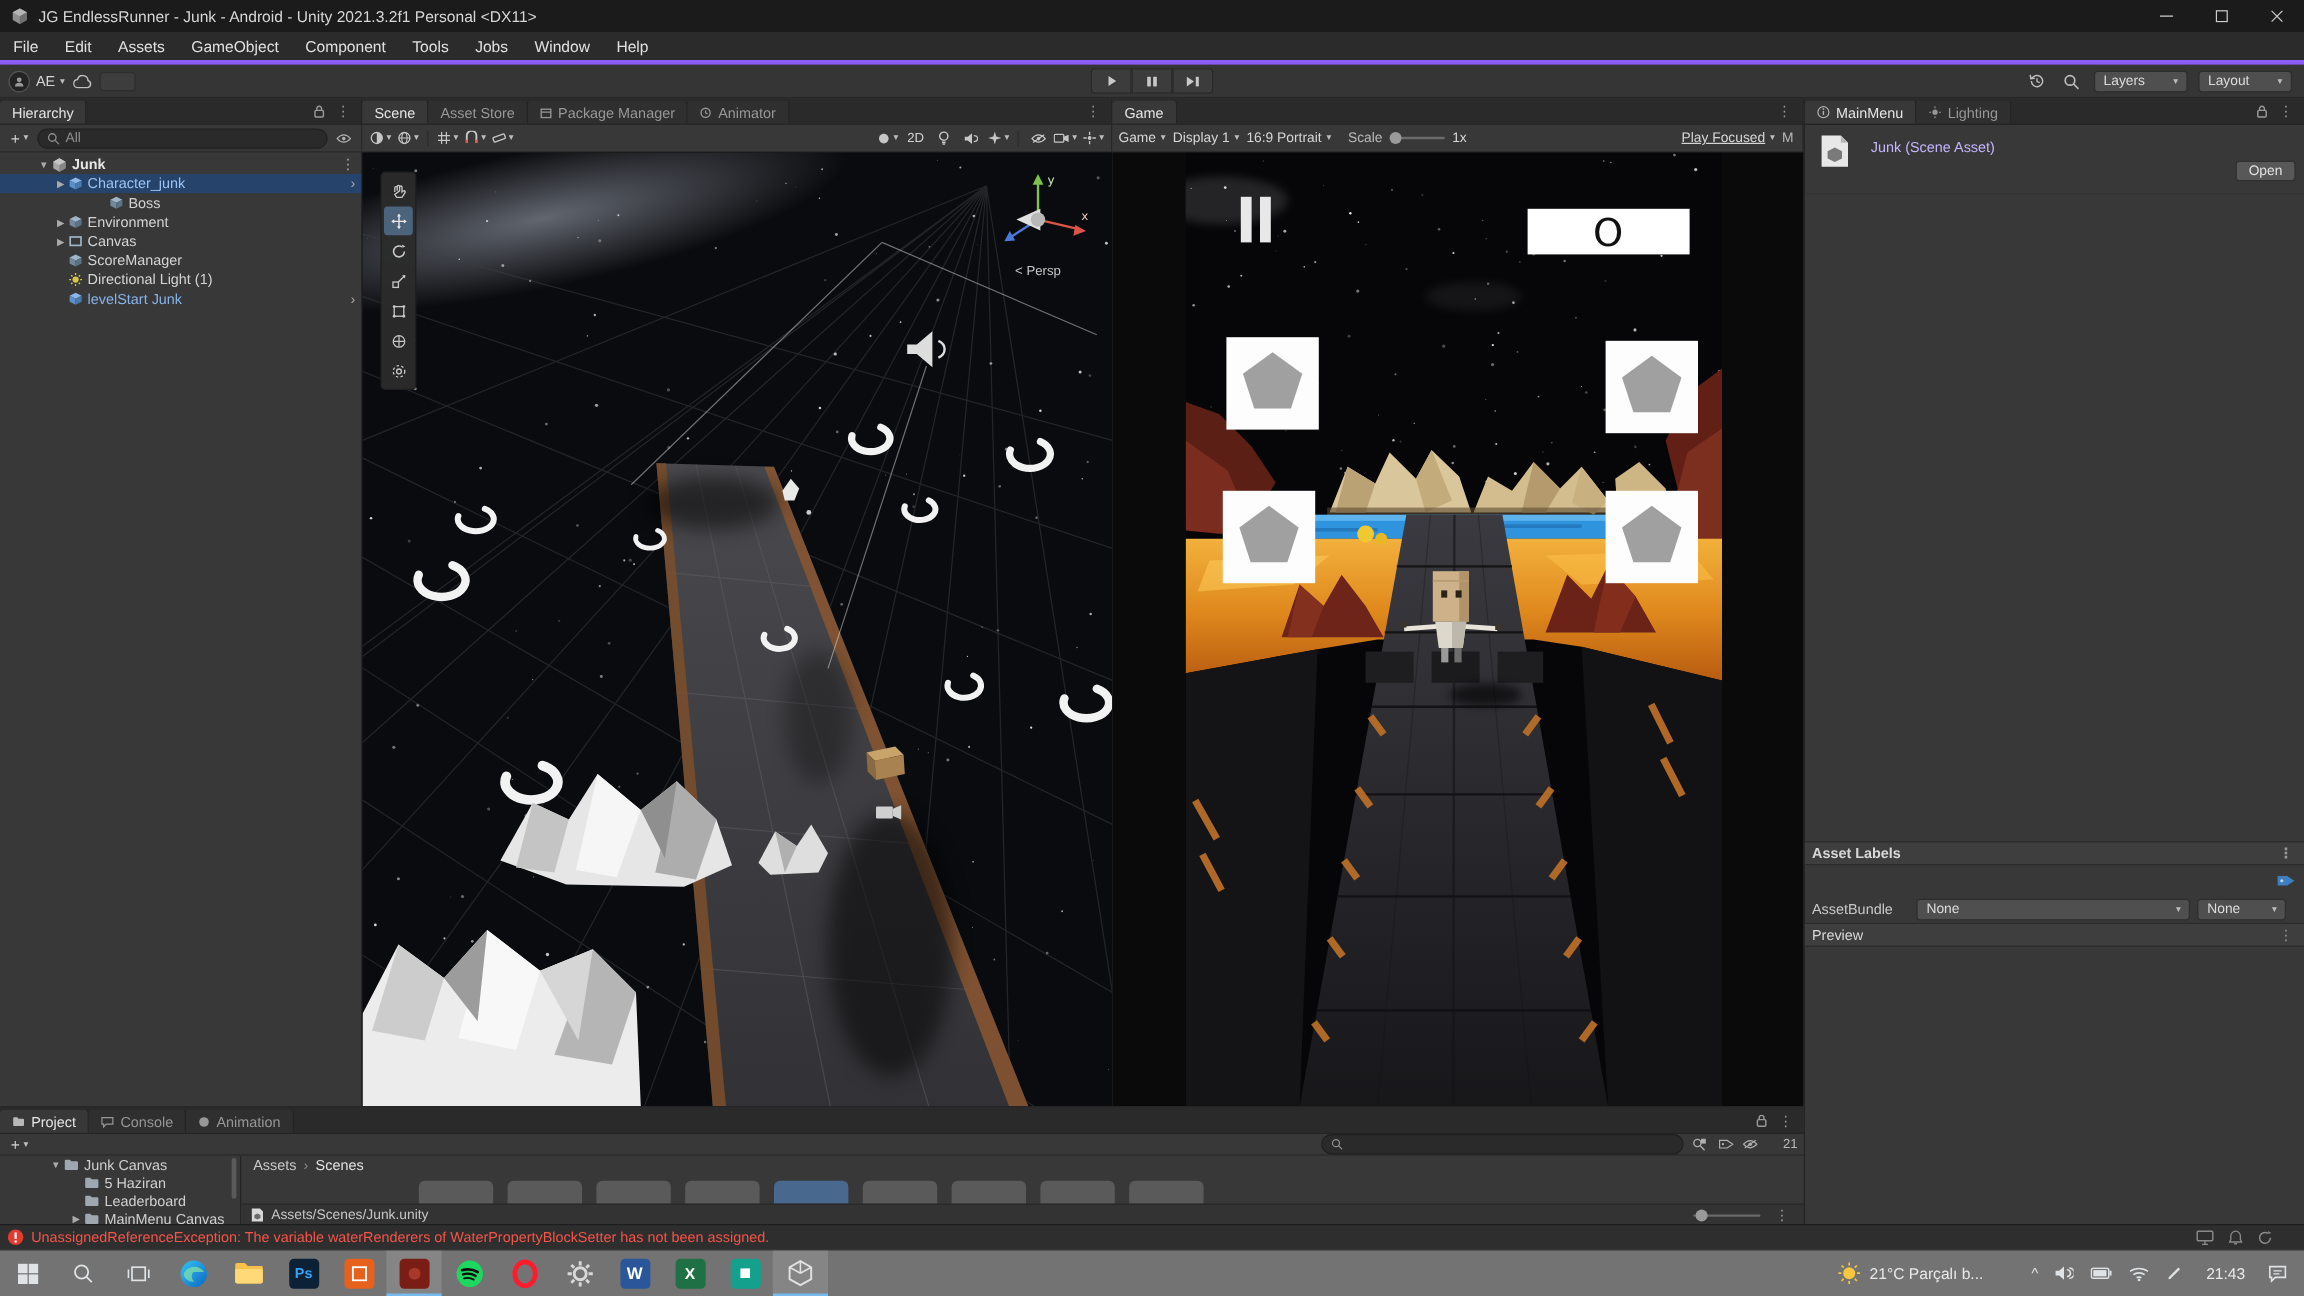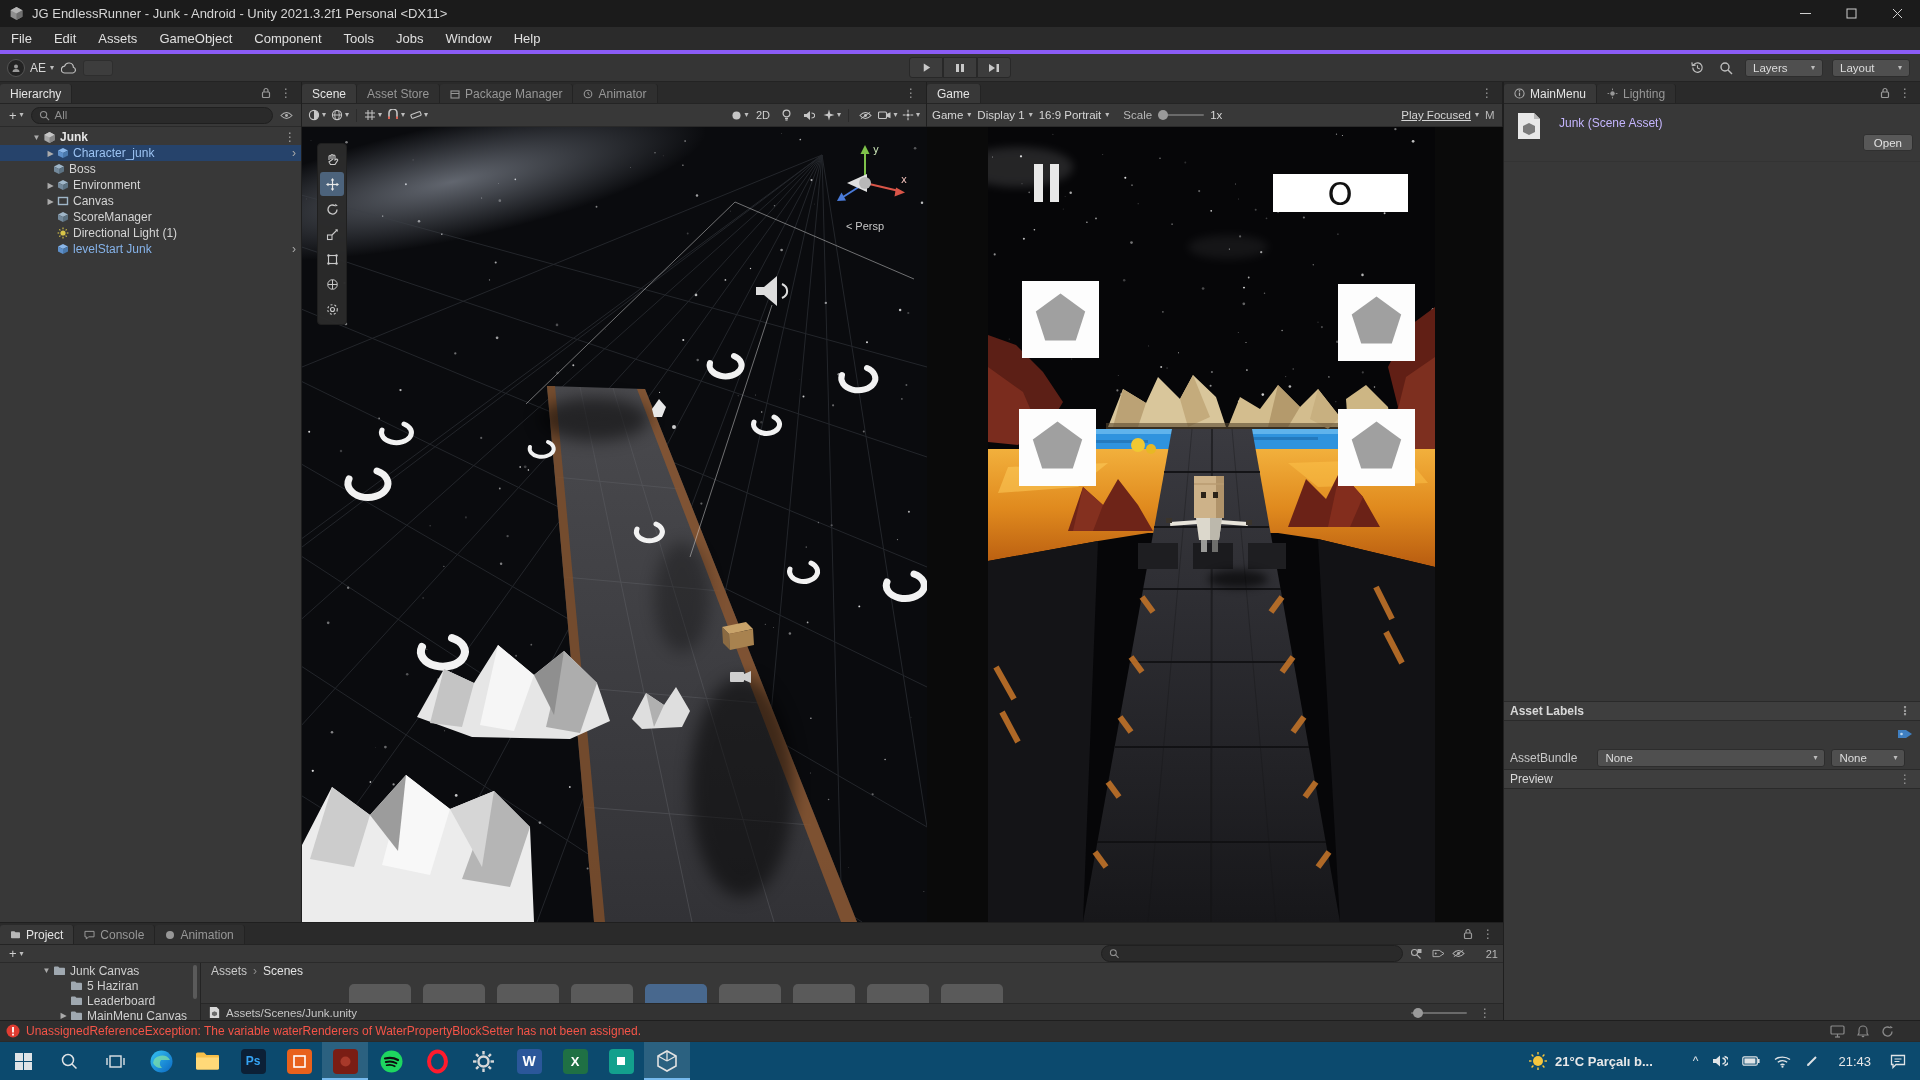--- a/index.html
+++ b/index.html
@@ -72,21 +72,21 @@
 .proj-div{position:absolute;left:200px;top:0;width:1px;height:58px;background:#242424;}
 .pr-row{display:flex;align-items:center;height:15px;font-size:12px;color:#cfcfcf;white-space:nowrap;}
 .crumb{display:flex;align-items:center;gap:6px;height:16px;padding-left:10px;font-size:12px;color:#c9c9c9;}
 .pill{position:absolute;top:21px;width:62px;height:22px;background:#5a5a5a;border-radius:5px 5px 0 0;}
 .proj-bottom{position:absolute;left:201px;top:40px;width:1302px;height:18px;background:#333;border-top:1px solid #282828;display:flex;align-items:center;padding:0 8px;gap:6px;color:#c6c6c6;font-size:11.5px;}
 
 
 .statusbar{position:absolute;left:0;top:1020px;width:1920px;height:21px;background:#2e2e2e;border-top:1px solid #1e1e1e;display:flex;align-items:center;padding:0 6px;gap:6px;}
 .err-text{color:#f55448;font-size:12px;white-space:nowrap;}
 .status-right{margin-left:auto;display:flex;gap:12px;align-items:center;padding-right:20px;}
-.taskbar{position:absolute;left:0;top:1041px;width:1920px;height:39px;background:#0c4a6e;display:flex;align-items:stretch;border-top:1px solid #2a2a2a;}
+.taskbar{position:absolute;left:0;top:1041px;width:1920px;height:39px;background:#737373;display:flex;align-items:stretch;border-top:1px solid #2a2a2a;}
 .tb-cell{width:46px;display:flex;align-items:center;justify-content:center;}
 .tb-cell.running{background:rgba(255,255,255,.13);box-shadow:inset 0 -2px 0 #76b9ed;}
 .tb-tray{margin-left:auto;display:flex;align-items:center;}
 .tray-item{display:flex;align-items:center;justify-content:center;height:39px;padding:0 7px;color:#e8e8e8;}
 .app-sq{width:25px;height:25px;border-radius:4px;display:flex;align-items:center;justify-content:center;font-weight:bold;}
 text{font-family:"DejaVu Sans",sans-serif;}
 </style>
 </head>
 <body>
 
@@ -246,21 +246,21 @@
         <span class="expander">▶</span>
         <svg class="obj-ico" width="12" height="12" viewBox="0 0 12 12">
             <path d="M6,1 L11,3.5 L6,6 L1,3.5 Z" fill="#8ab6e8"></path>
             <path d="M1,3.5 L6,6 L6,11 L1,8.5 Z" fill="#5d8fc9"></path>
             <path d="M11,3.5 L6,6 L6,11 L11,8.5 Z" fill="#4a79ad"></path>
           </svg>
         <span class="prefab" style="color:#9cc3f2;">Character_junk</span>
         <span class="prefab-arrow">›</span>
       </div>
 
-      <div class="h-row" style="padding-left:53px;">
+      <div class="h-row" style="padding-left:91px;">
         <svg class="obj-ico" width="12" height="12" viewBox="0 0 12 12">
             <path d="M6,1 L11,3.5 L6,6 L1,3.5 Z" fill="#9fb6c8"></path>
             <path d="M1,3.5 L6,6 L6,11 L1,8.5 Z" fill="#73899b"></path>
             <path d="M11,3.5 L6,6 L6,11 L11,8.5 Z" fill="#5c7282"></path>
           </svg>
         <span>Boss</span>
       </div>
 
       <div class="h-row" style="padding-left:44px;">
         <span class="expander">▶</span>
@@ -1363,21 +1363,21 @@
         </div>
     </div>
     <div class="tb-cell running">
       <svg width="24" height="24" viewBox="0 0 24 24">
           <path d="M12,2 L21,7 L21,17 L12,22 L3,17 L3,7 Z" fill="none" stroke="#e2e2e2" stroke-width="1.6"></path>
           <path d="M12,2 L12,12 M21,7 L12,12 M3,7 L12,12" stroke="#e2e2e2" stroke-width="1.3" fill="none"></path>
         </svg>
     </div>
 
     <div class="tb-tray">
-      <div class="tray-item" style="gap:7px;font-weight:bold;">
+      <div class="tray-item" style="gap:7px;">
         <svg width="20" height="20" viewBox="0 0 20 20">
             <circle cx="10" cy="10" r="5" fill="#f6c63d"></circle>
             <g stroke="#f6c63d" stroke-width="1.4">
               <line x1="10" y1="1" x2="10" y2="3.5"></line>
               <line x1="10" y1="16.5" x2="10" y2="19"></line>
               <line x1="1" y1="10" x2="3.5" y2="10"></line>
               <line x1="16.5" y1="10" x2="19" y2="10"></line>
               <line x1="3.6" y1="3.6" x2="5.4" y2="5.4"></line>
               <line x1="14.6" y1="14.6" x2="16.4" y2="16.4"></line>
               <line x1="14.6" y1="5.4" x2="16.4" y2="3.6"></line>

